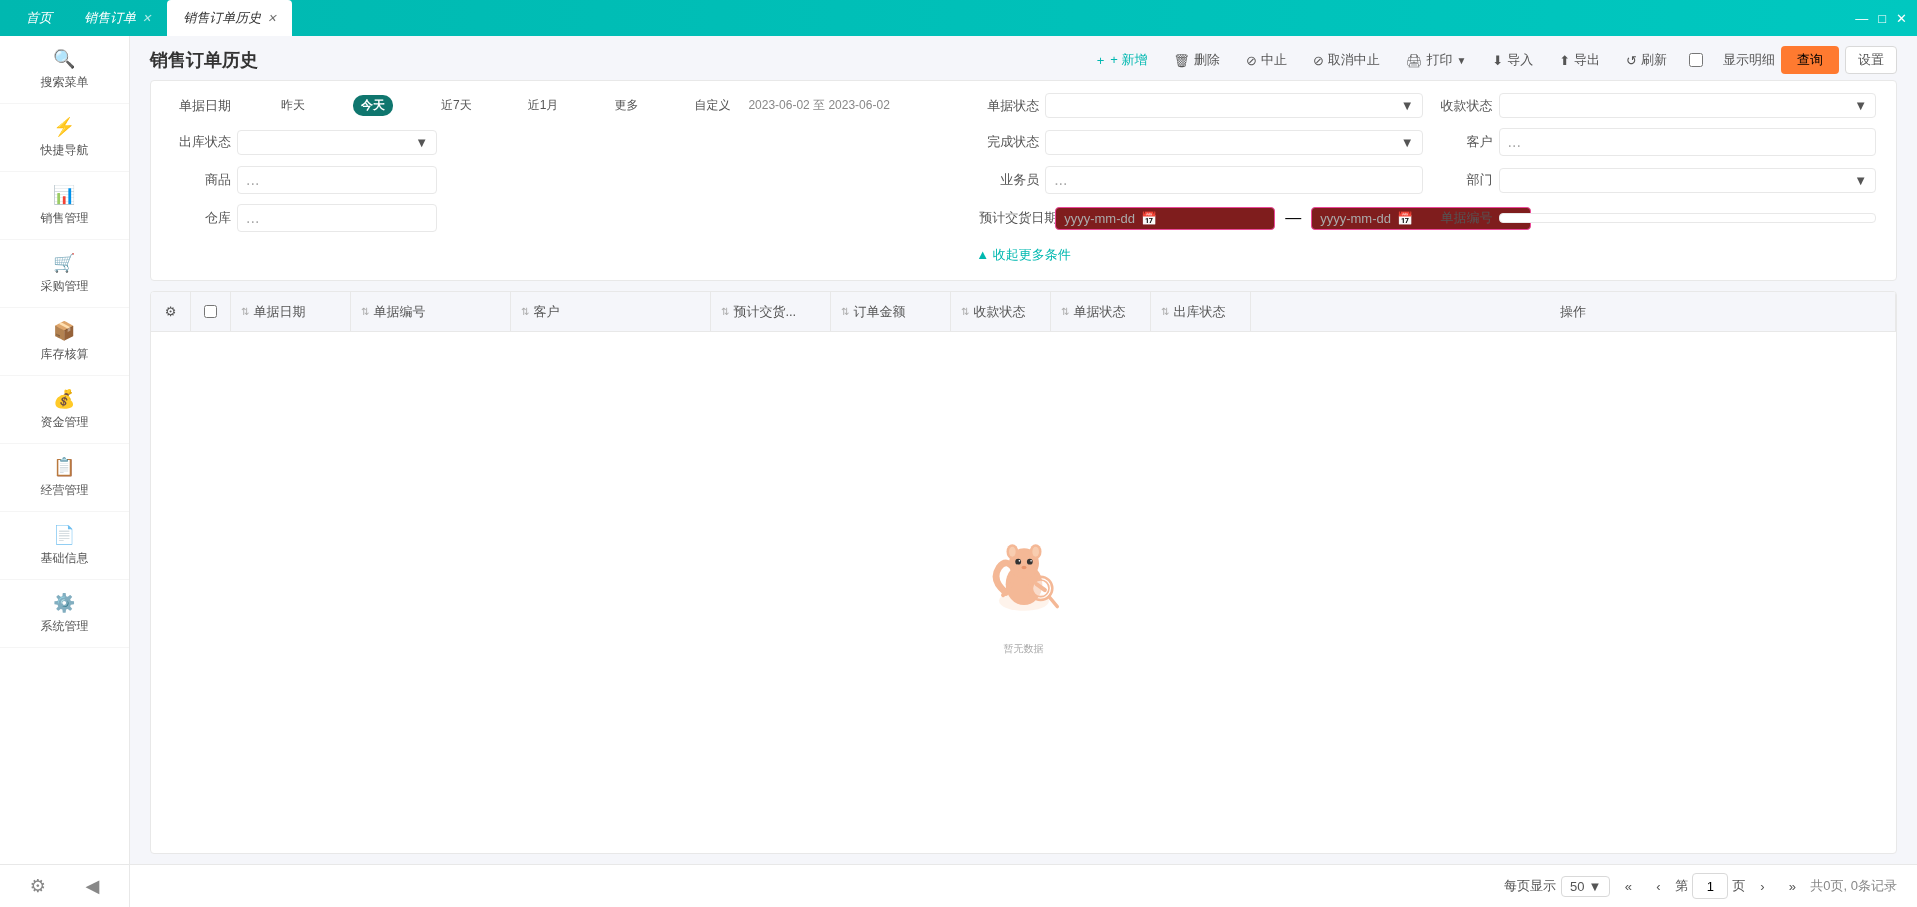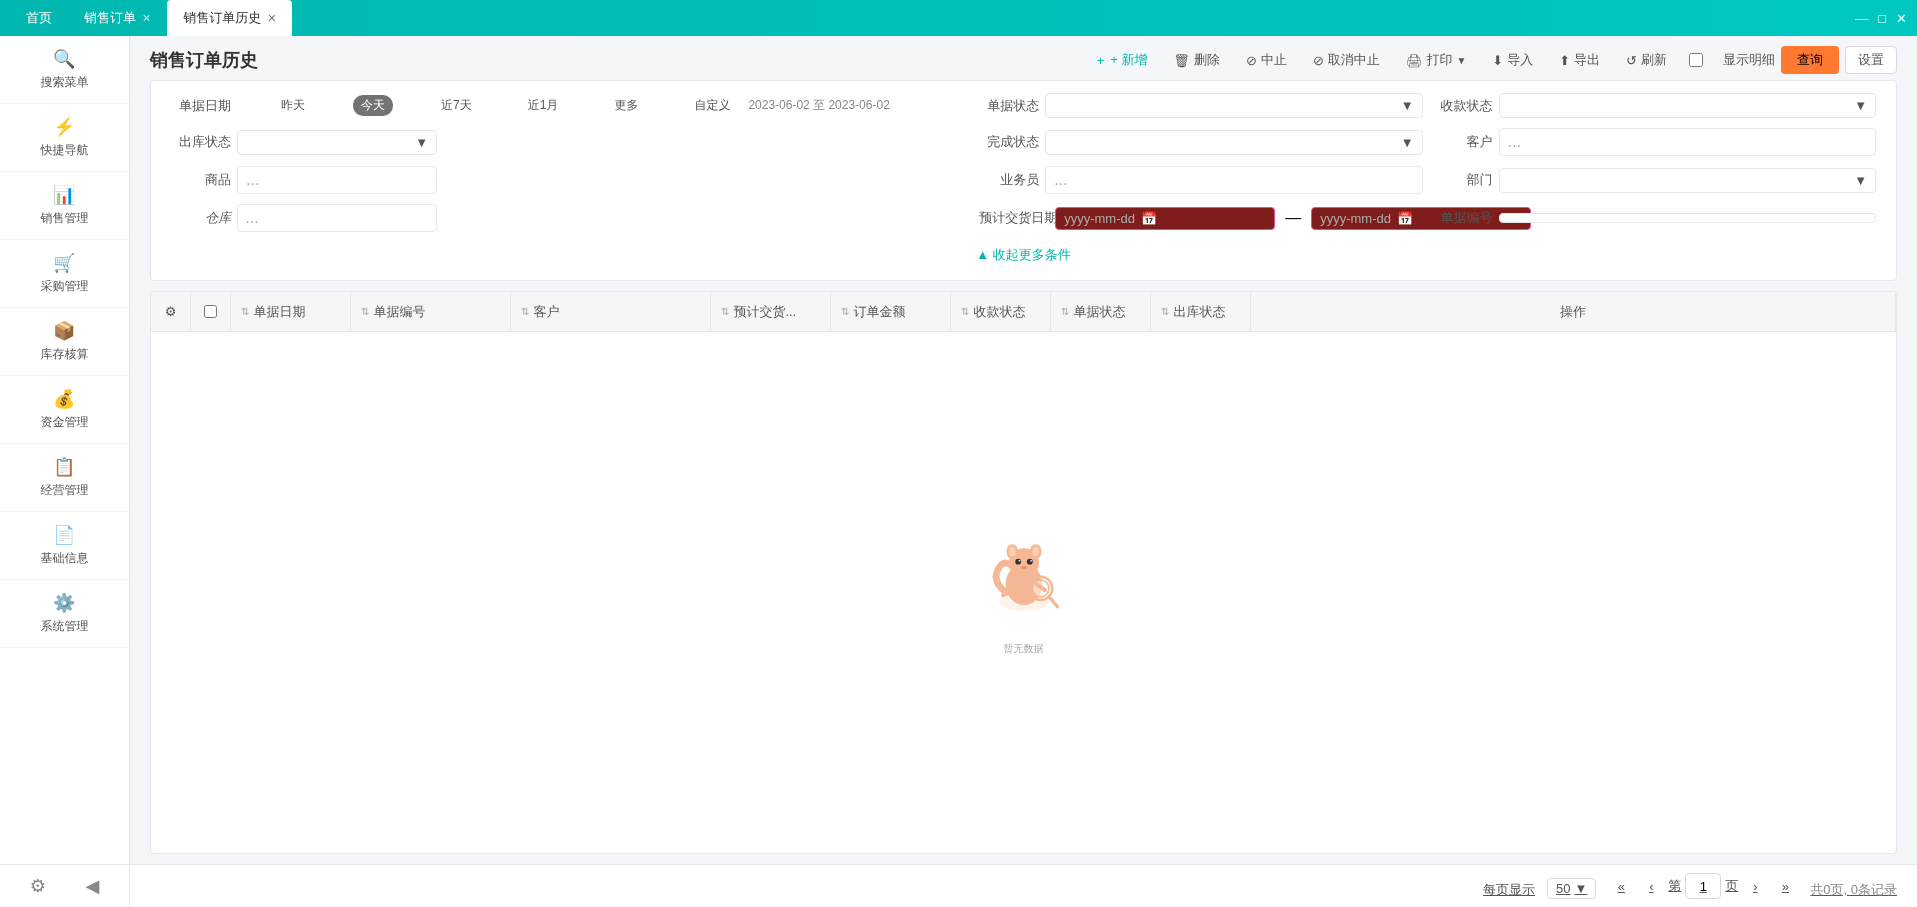--- a/index.html
+++ b/index.html
@@ -23,20 +23,21 @@
     .top-tab {
       height: 100%;
       display: flex;
       align-items: center;
       padding: 0 16px;
       font-size: 13px;
       color: #fff;
       cursor: pointer;
       position: relative;
       gap: 6px;
+      font-style: italic;
     }
     .top-tab.active {
       background: #fff;
       color: #333;
       border-radius: 4px 4px 0 0;
     }
     .top-tab .close-icon {
       font-size: 11px;
       cursor: pointer;
       opacity: 0.7;
@@ -181,22 +182,23 @@
       font-size: 12px;
     }
     .date-tab {
       padding: 2px 8px;
       cursor: pointer;
       color: #555;
       border-radius: 10px;
       margin-left: 36px;
     }
     .date-tab.active {
-      background: #737373;
+      background: #0f766e;
       color: #fff;
+      font-weight: bold;
     }
     .date-range {
       font-size: 12px;
       color: #888;
       margin-left: 4px;
     }
     .filter-select {
       display: flex;
       align-items: center;
       border: 1px solid #e8e8e8;
@@ -299,29 +301,28 @@
       gap: 12px;
     }
     .empty-text {
       font-size: 10px;
       color: #aaa;
     }
 
     
     .table-footer {
       display: flex;
-      align-items: flex-end;
+      align-items: center;
       justify-content: flex-end;
       padding: 8px 20px;
       border-top: 1px solid #e8e8e8;
       background: #fff;
       font-size: 13px;
       color: #555;
-      gap: 12px;
-      text-decoration: underline;
+      gap: 5px;
     }
     .page-size-select {
       display: flex;
       align-items: center;
       gap: 4px;
       border: 1px solid #d9d9d9;
       border-radius: 4px;
       padding: 2px 8px;
       cursor: pointer;
       background: #fff;
@@ -547,21 +548,21 @@
         <div class="filter-field" style="flex:1;">
           <span class="filter-label">部门</span>
           <div class="filter-select" style="flex:1;">
             <span></span>
             <span>▼</span>
           </div>
         </div>
       </div>
 
       <div class="filter-row">
-        <div class="filter-field" style="flex:1.8;font-style:italic;">
+        <div class="filter-field" style="flex:1.8;">
           <span class="filter-label">仓库</span>
           <div class="filter-input" style="min-width:200px;">
             <span class="filter-ellipsis">...</span>
           </div>
         </div>
         <div class="filter-field" style="flex:1;">
           <span class="filter-label" style="min-width:70px;">预计交货日期</span>
           <div class="date-input-group">
             <span>yyyy-mm-dd</span>
             <span class="date-icon">📅</span>

